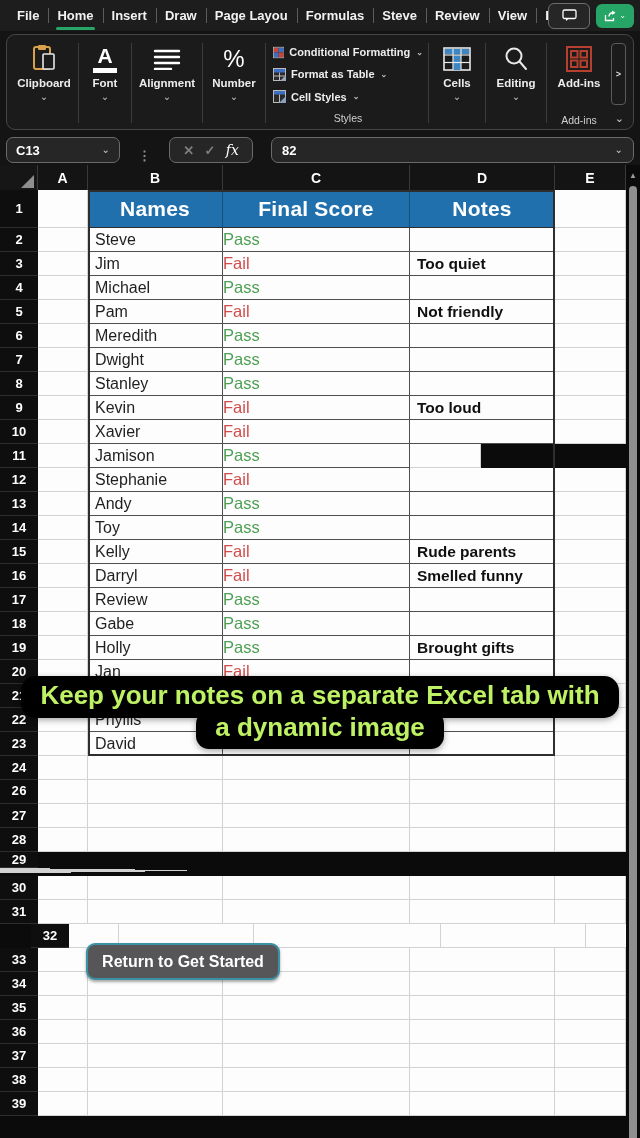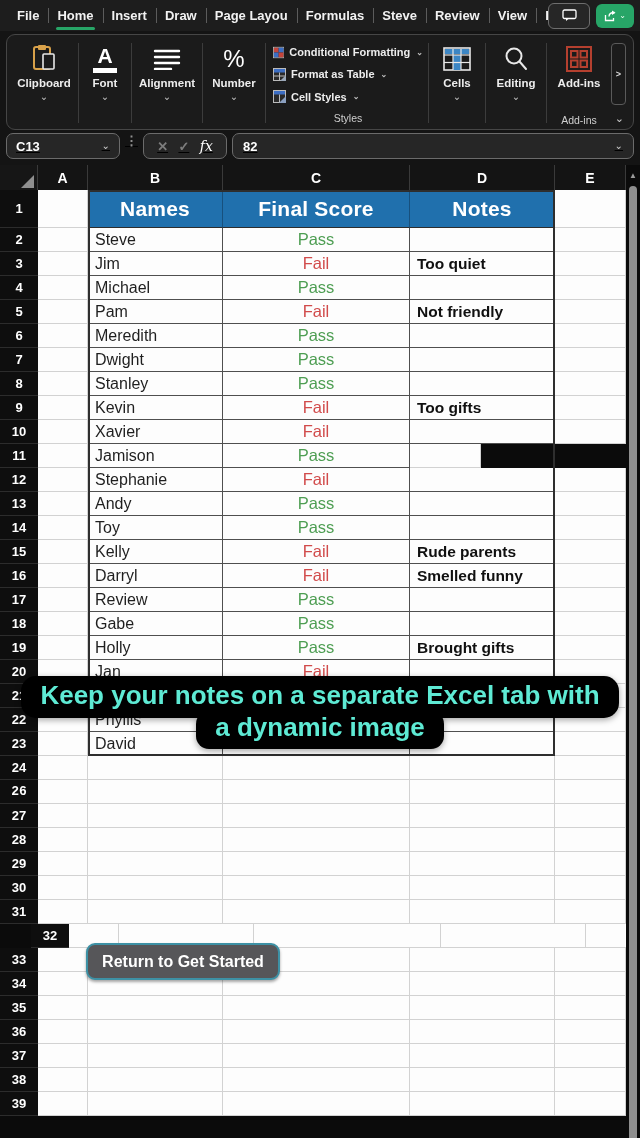--- a/index.html
+++ b/index.html
@@ -42,22 +42,22 @@
   .style-item{display:flex;align-items:center;gap:5px;color:#ededed;font-size:11px;font-weight:700;
               white-space:nowrap;height:18px;}
   .style-item .chev{font-size:8px;color:#c0c0c0;margin-left:1px;}
   .grp-label{text-align:center;color:#cfcfcf;font-size:10.5px;font-weight:400;padding:2px 0 1px;}
   .addins-grp{display:flex;flex-direction:column;justify-content:space-between;}
   .ribbon-handle{width:13px;border:1px solid #5a5a5a;border-radius:4px;margin:4px 2px 22px 3px;
               display:flex;align-items:center;justify-content:center;color:#ddd;font-size:9px;font-weight:700;}
   .ribbon-chev{position:absolute;right:9px;bottom:5px;color:#cfcfcf;font-size:11px;line-height:1;}
 
   
-  .fbar{position:absolute;top:133px;left:0;right:0;height:30px;display:flex;align-items:flex-start;
-        padding:0 6px;box-sizing:border-box;gap:5px;text-decoration:underline;}
+  .fbar{position:absolute;top:133px;left:0;right:0;height:30px;display:flex;align-items:flex-end;
+        padding:0 6px;box-sizing:border-box;gap:18px;}
   .namebox{width:114px;height:26px;background:#262626;border:1px solid #6b6b6b;border-radius:7px;
         display:flex;align-items:center;padding:0 9px;box-sizing:border-box;}
   .namebox .ref{color:#fff;font-size:13px;font-weight:700;flex:1;}
   .fbar .dots{color:#8f8f8f;font-size:13px;font-weight:700;}
   .fxbox{width:84px;height:26px;background:#262626;border:1px solid #6b6b6b;border-radius:7px;
         display:flex;align-items:center;justify-content:space-around;padding:0 8px;box-sizing:border-box;}
   .fxbox .dim{color:#7d7d7d;font-size:13px;font-weight:700;}
   .fxbox .fx{color:#fff;font-size:14px;font-style:italic;font-family:"DejaVu Serif",serif;}
   .ffield{flex:1;height:26px;background:#262626;border:1px solid #6b6b6b;border-radius:7px;
         display:flex;align-items:center;padding:0 10px;box-sizing:border-box;}
@@ -77,37 +77,37 @@
   .rowh{width:38px;background:#0e0e0e;color:#fff;font-size:13px;font-weight:700;
         display:flex;align-items:center;justify-content:center;
         border-bottom:1px solid #2c2c2c;box-sizing:border-box;flex:none;}
   .cell{background:#fdfdfd;border-right:1px solid #d2d2d2;border-bottom:1px solid #d2d2d2;
         box-sizing:border-box;flex:none;display:flex;align-items:center;overflow:hidden;}
   .cell.t{border-right:1px solid #4f4f4f;border-bottom:1px solid #4f4f4f;}
   .cell.hdr{background:var(--header-blue);border-right:1px solid rgba(0,0,0,.28);
         border-bottom:1px solid #2d2d2d;justify-content:center;}
   .cell.hdr .htxt{color:#fff;font-size:21px;font-weight:700;letter-spacing:.2px;}
   .name-txt{color:#1f1f1f;font-size:16px;padding-left:7px;}
-  .score-txt{width:100%;text-align:center;font-size:16.5px;font-weight:500;}
+  .score-txt{width:100%;font-size:16.5px;font-weight:500;}
   .score-txt.pass{color:var(--pass-green);}
   .score-txt.fail{color:var(--fail-red);}
   .note-txt{color:#101010;font-size:15.5px;font-weight:700;padding-left:7px;white-space:nowrap;}
   .table-outline{position:absolute;left:88px;top:0;width:467px;height:566px;
         border:2px solid #2e2e2e;box-sizing:border-box;pointer-events:none;}
 
   
   .vscroll{position:absolute;right:0;top:0;bottom:0;width:14px;background:#0b0b0b;}
   .vscroll .up{position:absolute;top:6px;left:0;right:0;text-align:center;color:#9a9a9a;font-size:8px;}
   .vscroll .thumb{position:absolute;top:21px;bottom:0;left:3px;width:8px;background:#8f8f8f;
         border-radius:5px 5px 0 0;}
 
   
   .caption{position:absolute;top:676px;left:0;width:100%;display:flex;flex-direction:column;
         align-items:center;z-index:30;}
-  .cap-line{background:#000;color:#5eead4;font-weight:700;font-size:26px;line-height:1.18;
+  .cap-line{background:#000;color:#bef264;font-weight:700;font-size:26px;line-height:1.18;
         padding:4px 19px 7px;border-radius:15px;box-shadow:0 2px 6px rgba(0,0,0,.35);white-space:nowrap;}
   .cap-line.second{margin-top:-7px;padding-top:1px;border-radius:13px;}
 
   
   .sheet-btn{position:absolute;left:86px;top:943px;width:194px;height:37px;background:#565659;
         border:2.5px solid var(--btn-teal);border-radius:9px;box-sizing:border-box;
         display:flex;align-items:center;justify-content:center;color:#fff;font-size:16px;
         font-weight:700;box-shadow:0 2px 3px rgba(0,0,0,.35);}
 </style>
 </head>
@@ -428,21 +428,21 @@
         <div class="row" style="height: 24px;">
           <div class="rowh">9</div>
           <div class="cell" style="width: 50px;"></div>
           <div class="cell t" style="width: 135px;">
             <span class="name-txt">Kevin</span>
           </div>
           <div class="cell t" style="width: 187px;">
             <span class="score-txt fail">Fail</span>
           </div>
           <div class="cell t" style="width: 145px;">
-            <span class="note-txt">Too gifts</span>
+            <span class="note-txt">Too loud</span>
           </div>
           <div class="cell" style="width: 71px;"></div>
         </div>
         <div class="row" style="height: 24px;">
           <div class="rowh">10</div>
           <div class="cell" style="width: 50px;"></div>
           <div class="cell t" style="width: 135px;">
             <span class="name-txt">Xavier</span>
           </div>
           <div class="cell t" style="width: 187px;">
@@ -657,21 +657,21 @@
           <div class="cell" style="width: 71px;"></div>
         </div>
         <div class="row" style="height: 24px;">
           <div class="rowh">28</div>
           <div class="cell" style="width: 50px;"></div>
           <div class="cell" style="width: 135px;"></div>
           <div class="cell" style="width: 187px;"></div>
           <div class="cell" style="width: 145px;"></div>
           <div class="cell" style="width: 71px;"></div>
         </div>
-        <div class="row" style="height: 24px;">
+        <div class="row" style="height: 24px; flex-direction: column;">
           <div class="rowh">29</div>
           <div class="cell" style="width: 50px;"></div>
           <div class="cell" style="width: 135px;"></div>
           <div class="cell" style="width: 187px;"></div>
           <div class="cell" style="width: 145px;"></div>
           <div class="cell" style="width: 71px;"></div>
         </div>
         <div class="row" style="height: 24px;">
           <div class="rowh">30</div>
           <div class="cell" style="width: 50px;"></div>

